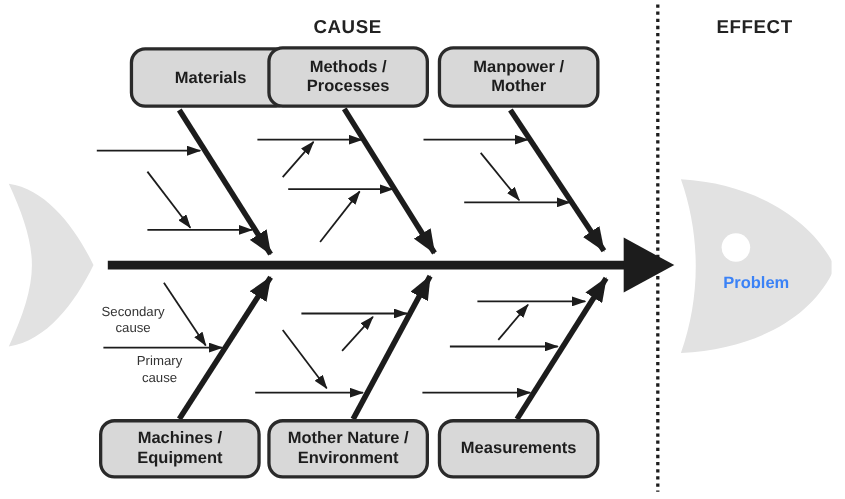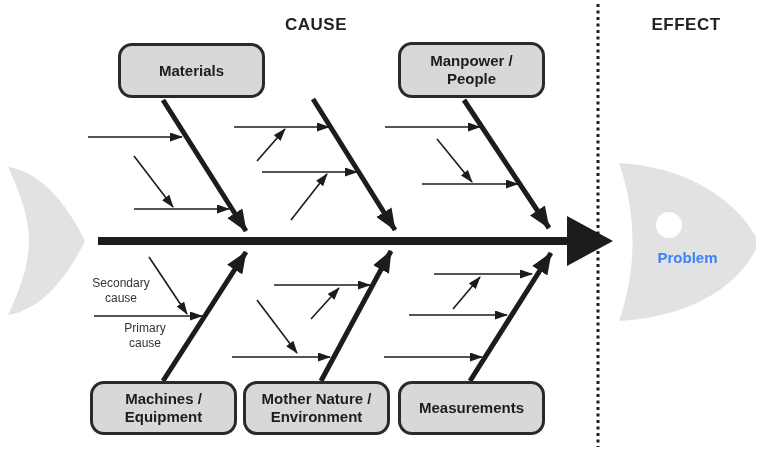--- a/index.html
+++ b/index.html
@@ -105,22 +105,24 @@
       <line x1="453" y1="309" x2="480" y2="277" marker-end="url(#thinHead)"></line>
       <line x1="409" y1="315" x2="507" y2="315" marker-end="url(#thinHead)"></line>
       <line x1="384" y1="357" x2="482" y2="357" marker-end="url(#thinHead)"></line>
     </g>
   </svg>
 
   <div class="overlay section-title" style="left:246px;top:15px;width:140px;">CAUSE</div>
   <div class="overlay section-title" style="left:616px;top:15px;width:140px;">EFFECT</div>
 
   <div class="overlay category-box" style="left:90px;top:43px;width:147px;height:55px;margin-left:28px;">Materials</div>
+  <div class="overlay category-box" style="left:243px;top:42px;width:147px;height:56px;">Methods /
+Processes</div>
   <div class="overlay category-box" style="left:398px;top:42px;width:147px;height:56px;">Manpower /
-People</div>
+Mother</div>
 
   <div class="overlay category-box" style="left:90px;top:381px;width:147px;height:54px;">Machines /
 Equipment</div>
   <div class="overlay category-box" style="left:243px;top:381px;width:147px;height:54px;">Mother Nature /
 Environment</div>
   <div class="overlay category-box" style="left:398px;top:381px;width:147px;height:54px;">Measurements</div>
 
   <div class="overlay cause-note" style="left:81px;top:276px;width:80px;">Secondary
 cause</div>
   <div class="overlay cause-note" style="left:110px;top:321px;width:70px;">Primary

